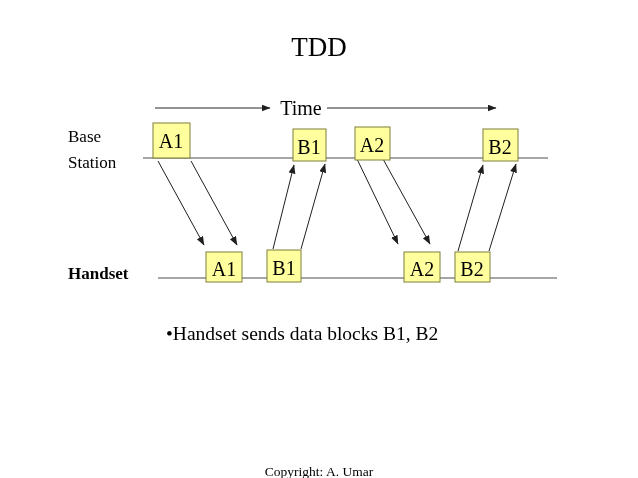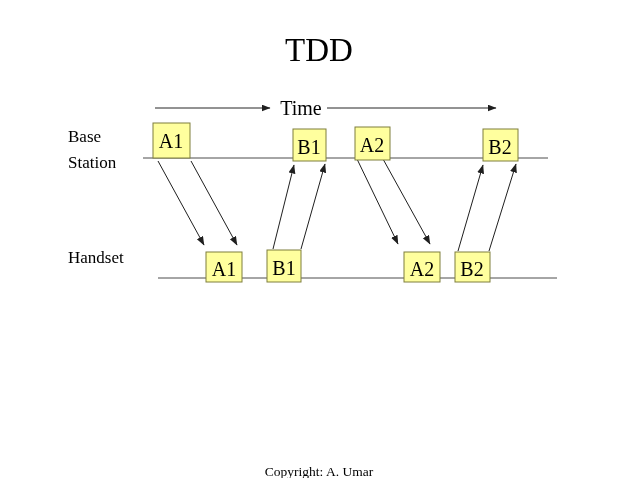--- a/index.html
+++ b/index.html
@@ -6,27 +6,27 @@
   .slide{
     position:relative;
     width:638px;height:478px;
     background:#ffffff;
     overflow:hidden;
     font-family:"Liberation Serif","DejaVu Serif",serif;
     color:#000;
   }
   .title{
     position:absolute;top:33px;left:0;width:100%;
-    text-align:center;font-size:33px;line-height:1.05;
+    text-align:center;font-size:27px;line-height:1.05;
   }
   .side-label{
     position:absolute;font-size:17px;line-height:26px;
   }
   .base-label{left:68px;top:124px;width:78px;}
-  .handset-label{left:68px;top:245px;width:110px;}
+  .handset-label{left:68px;top:261px;width:110px;font-weight:bold;}
   .diagram-svg{position:absolute;left:0;top:0;}
   .timeline{stroke:#4d4d4d;stroke-width:1;}
   .t-arrow{stroke:#262626;stroke-width:1;}
   .tx-arrow{stroke:#1f1f1f;stroke-width:1;}
   .block{stroke-width:1;}
   .block-text{font-family:"Liberation Serif","DejaVu Serif",serif;font-size:20px;fill:#000;text-anchor:middle;}
   .time-text{font-family:"Liberation Serif","DejaVu Serif",serif;font-size:20px;fill:#000;text-anchor:middle;}
   .bullets{
     position:absolute;left:166px;top:322px;
     font-size:19.5px;line-height:23.5px;white-space:nowrap;
@@ -99,17 +99,18 @@
       <rect class="block" x="404" y="252" width="36" height="30" fill="#ffff9e" stroke="#7e7e3c"></rect>
       <text class="block-text" x="422" y="276">A2</text>
     </g>
     <g>
       <rect class="block" x="455" y="252" width="35" height="30" fill="#ffff9e" stroke="#7e7e3c"></rect>
       <text class="block-text" x="472" y="276">B2</text>
     </g>
   </svg>
 
   <div class="bullets">
+    <div>•Handset sends data blocks B1, B2</div>
   </div>
 
   <div class="footer">Copyright: A. Umar</div>
 
 </div>
 
 </body></html>

